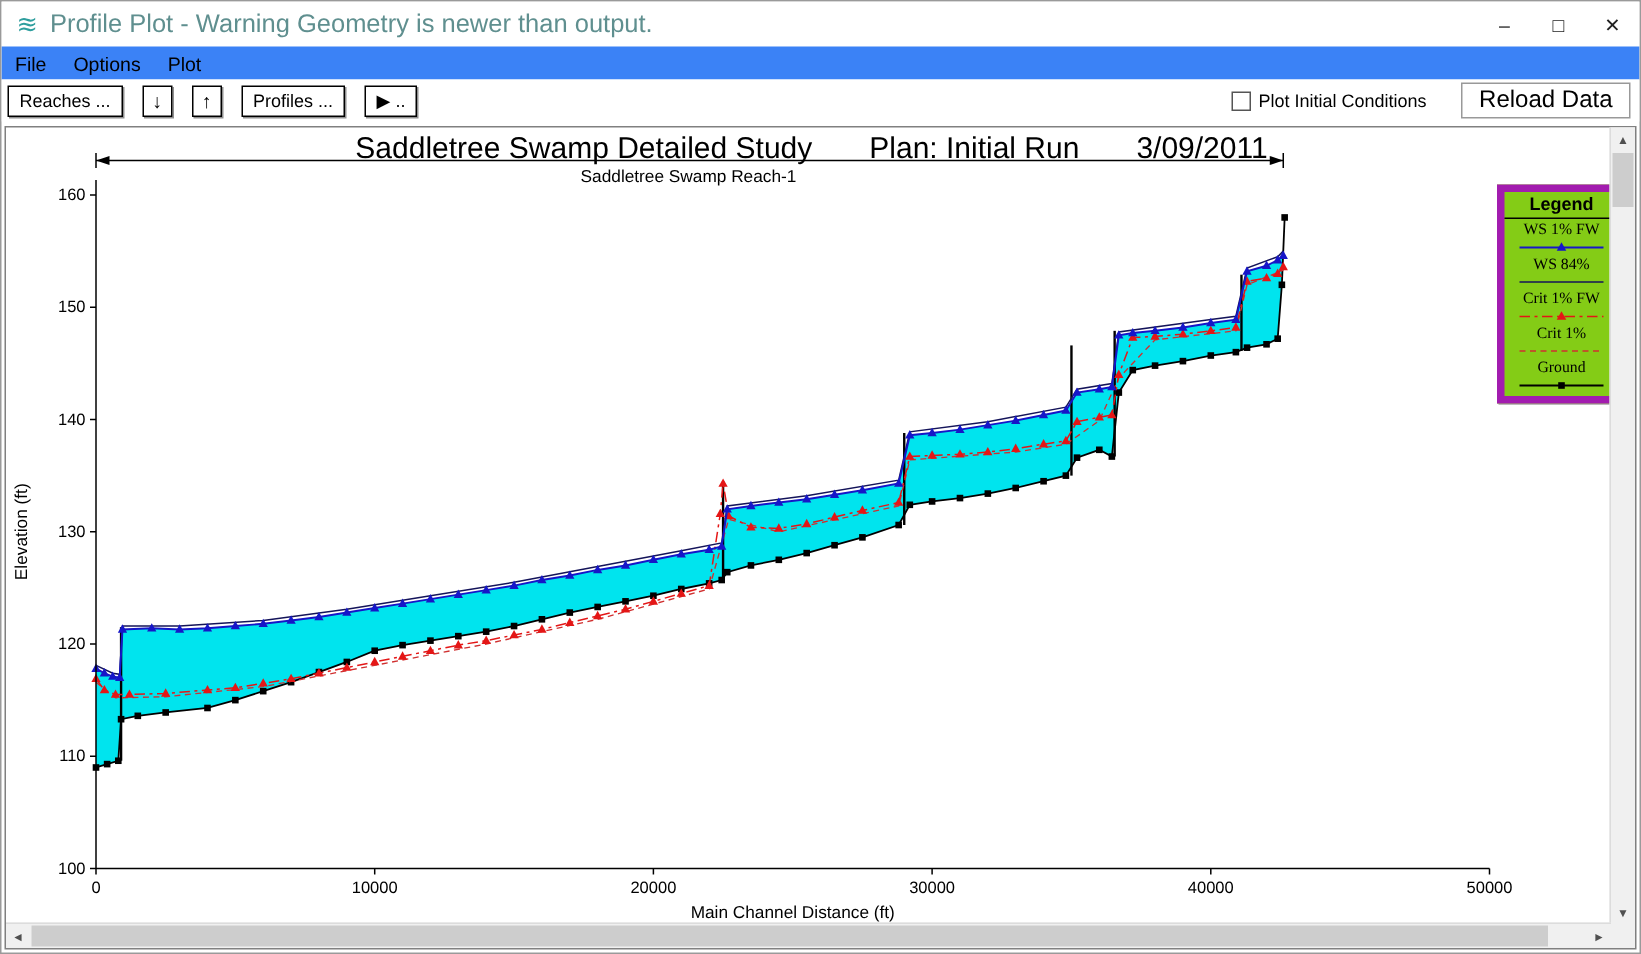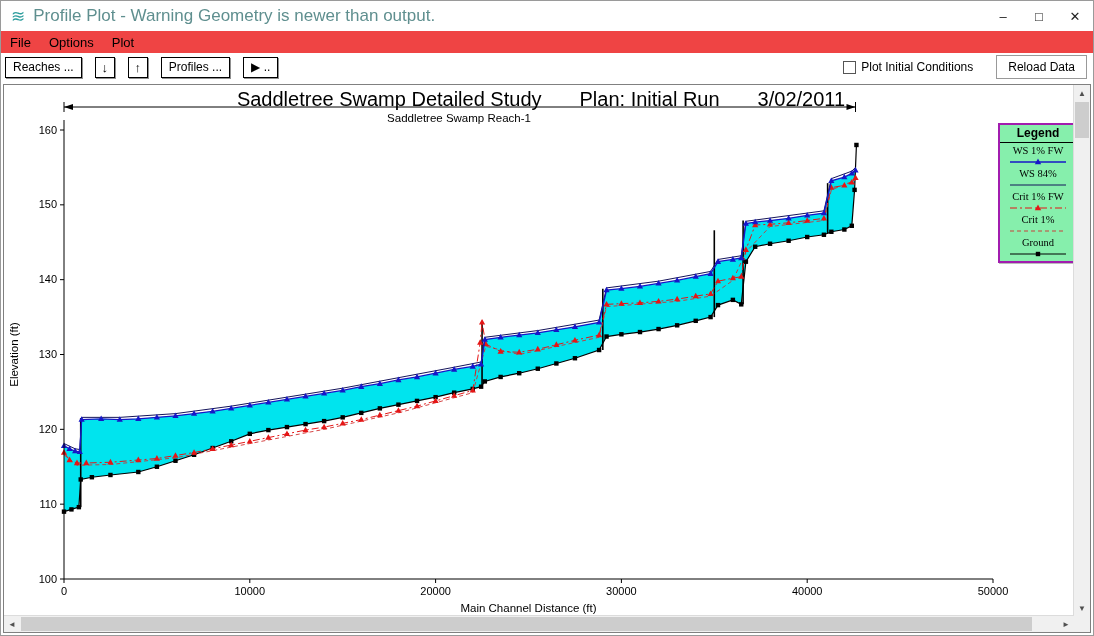--- a/index.html
+++ b/index.html
@@ -5,43 +5,43 @@
   html,body { margin:0; padding:0; background:#e8e8e8; font-family:"Liberation Sans",sans-serif; }
   .window { position:relative; width:1094px; height:636px; background:#ffffff; border:1px solid #9a9a9a; box-sizing:border-box; overflow:hidden; }
 
   
   .titlebar { position:absolute; top:0; left:0; right:0; height:30px; display:flex; align-items:center; background:#ffffff; }
   .app-icon { color:#2e9e9e; font-size:17px; margin:0 8px 0 10px; line-height:1; }
   .title-text { font-size:17px; color:#5f8f8f; flex:1; white-space:nowrap; overflow:hidden; }
   .win-btn { width:36px; height:100%; display:flex; align-items:center; justify-content:center; font-size:13px; color:#222; cursor:default; }
 
   
-  .menubar { position:absolute; top:30px; left:0; right:0; height:22px; display:flex; align-items:center; background:#ef4444; }
+  .menubar { position:absolute; top:30px; left:0; right:0; height:22px; display:flex; align-items:center; background:#3b82f6; }
   .menu-item { padding:0 9px; font-size:13px; color:#000; }
 
   
   .toolbar { position:absolute; top:52px; left:0; right:0; height:28px; display:flex; align-items:center; padding:0 4px; gap:13px; background:#fff; }
   .tb-btn { height:21px; background:#fff; border:1px solid #000; box-shadow:1px 1px 0 #909090; font-size:12px; display:flex; align-items:center; justify-content:center; padding:0 7px; white-space:nowrap; box-sizing:border-box; }
   .tb-btn.narrow { width:20px; padding:0; font-weight:bold; font-size:13px; }
   .spacer { flex:1; }
   .checkbox-row { display:flex; align-items:flex-end; gap:5px; margin-right:10px; }
   .checkbox { width:13px; height:13px; border:1px solid #555; background:#fff; box-sizing:border-box; }
   .checkbox-label { font-size:12px; }
-  .reload-btn { height:22px; border:1px solid #999; background:#fff; font-size:12px; padding:0 11px; margin-right:2px; display:flex; align-items:center; }
+  .reload-btn { height:22px; border:1px solid #999; background:#fff; font-size:16px; padding:0 11px; margin-right:2px; display:flex; align-items:center; }
 
   
   .chart-panel { position:absolute; top:83px; left:2px; right:2px; bottom:2px; border:1px solid #808080; background:#fff; box-sizing:border-box; }
   #plot-svg { position:absolute; top:0; left:0; font-family:"Liberation Sans",sans-serif; }
   #plot-svg text { fill:#000; }
 
   .chart-titles { position:absolute; top:3px; left:0; width:1074px; display:flex; justify-content:center; gap:38px; font-size:20px; color:#000; pointer-events:none; }
   .reach-label { position:absolute; top:27px; left:455px; transform:translateX(-50%); font-size:11.5px; color:#000; pointer-events:none; }
 
   
-  .legend { position:absolute; top:38px; left:994px; width:76px; border:2px solid #a21caf; background:#86efac; box-shadow:1px 1px 0 #bbb; }
+  .legend { position:absolute; top:38px; left:994px; width:76px; border:5px solid #a21caf; background:#84cc16; box-shadow:1px 1px 0 #bbb; }
   .legend-title { font-weight:bold; font-size:12px; text-align:center; border-bottom:1px solid #000; padding:1px 0 2px; }
   .legend-entry { text-align:center; padding-top:2px; }
   .legend-label { font-size:10.5px; line-height:12px;font-family:Liberation Serif, serif; }
   .legend-sample { display:block; margin:0 auto; }
 
   
   .vscroll { position:absolute; top:0; right:0; bottom:16px; width:16px; background:#f0f0f0; border-left:1px solid #dcdcdc; }
   .hscroll { position:absolute; left:0; right:16px; bottom:0; height:16px; background:#f0f0f0; border-top:1px solid #dcdcdc; }
   .scroll-arrow { position:absolute; width:16px; height:16px; display:flex; align-items:center; justify-content:center; font-size:8px; color:#505050; background:#f0f0f0; }
   .sa-up { top:0; left:0; } .sa-down { bottom:0; left:0; }
@@ -298,21 +298,21 @@
         <line x1="60" y1="22" x2="851.5079999999999" y2="22" stroke="#000"></line>
         <line x1="60" y1="17" x2="60" y2="27" stroke="#000"></line>
         <line x1="851.5079999999999" y1="17" x2="851.5079999999999" y2="27" stroke="#000"></line>
         <path d="M 60 22 L 69 19 L 69 25 Z" fill="#000"></path>
         <path d="M 851.5079999999999 22 L 842.5079999999999 19 L 842.5079999999999 25 Z" fill="#000"></path>
       </svg>
 
     <div class="chart-titles">
       <span>Saddletree Swamp Detailed Study</span>
       <span>Plan: Initial Run</span>
-      <span>3/02/2011</span>
+      <span>3/09/2011</span>
     </div>
     <div class="reach-label">Saddletree Swamp Reach-1</div>
 
     <div class="legend">
       <div class="legend-title">Legend</div>
       <div class="legend-entry">
         <div class="legend-label">WS  1% FW</div>
         <svg class="legend-sample" width="62" height="9">
             <line x1="3" y1="5" x2="59" y2="5" stroke="#1616c8" stroke-width="1.3"></line>
             <path d="M 31 1.5 L 27.8 7.2 L 34.2 7.2 Z" fill="#1616c8"></path>

